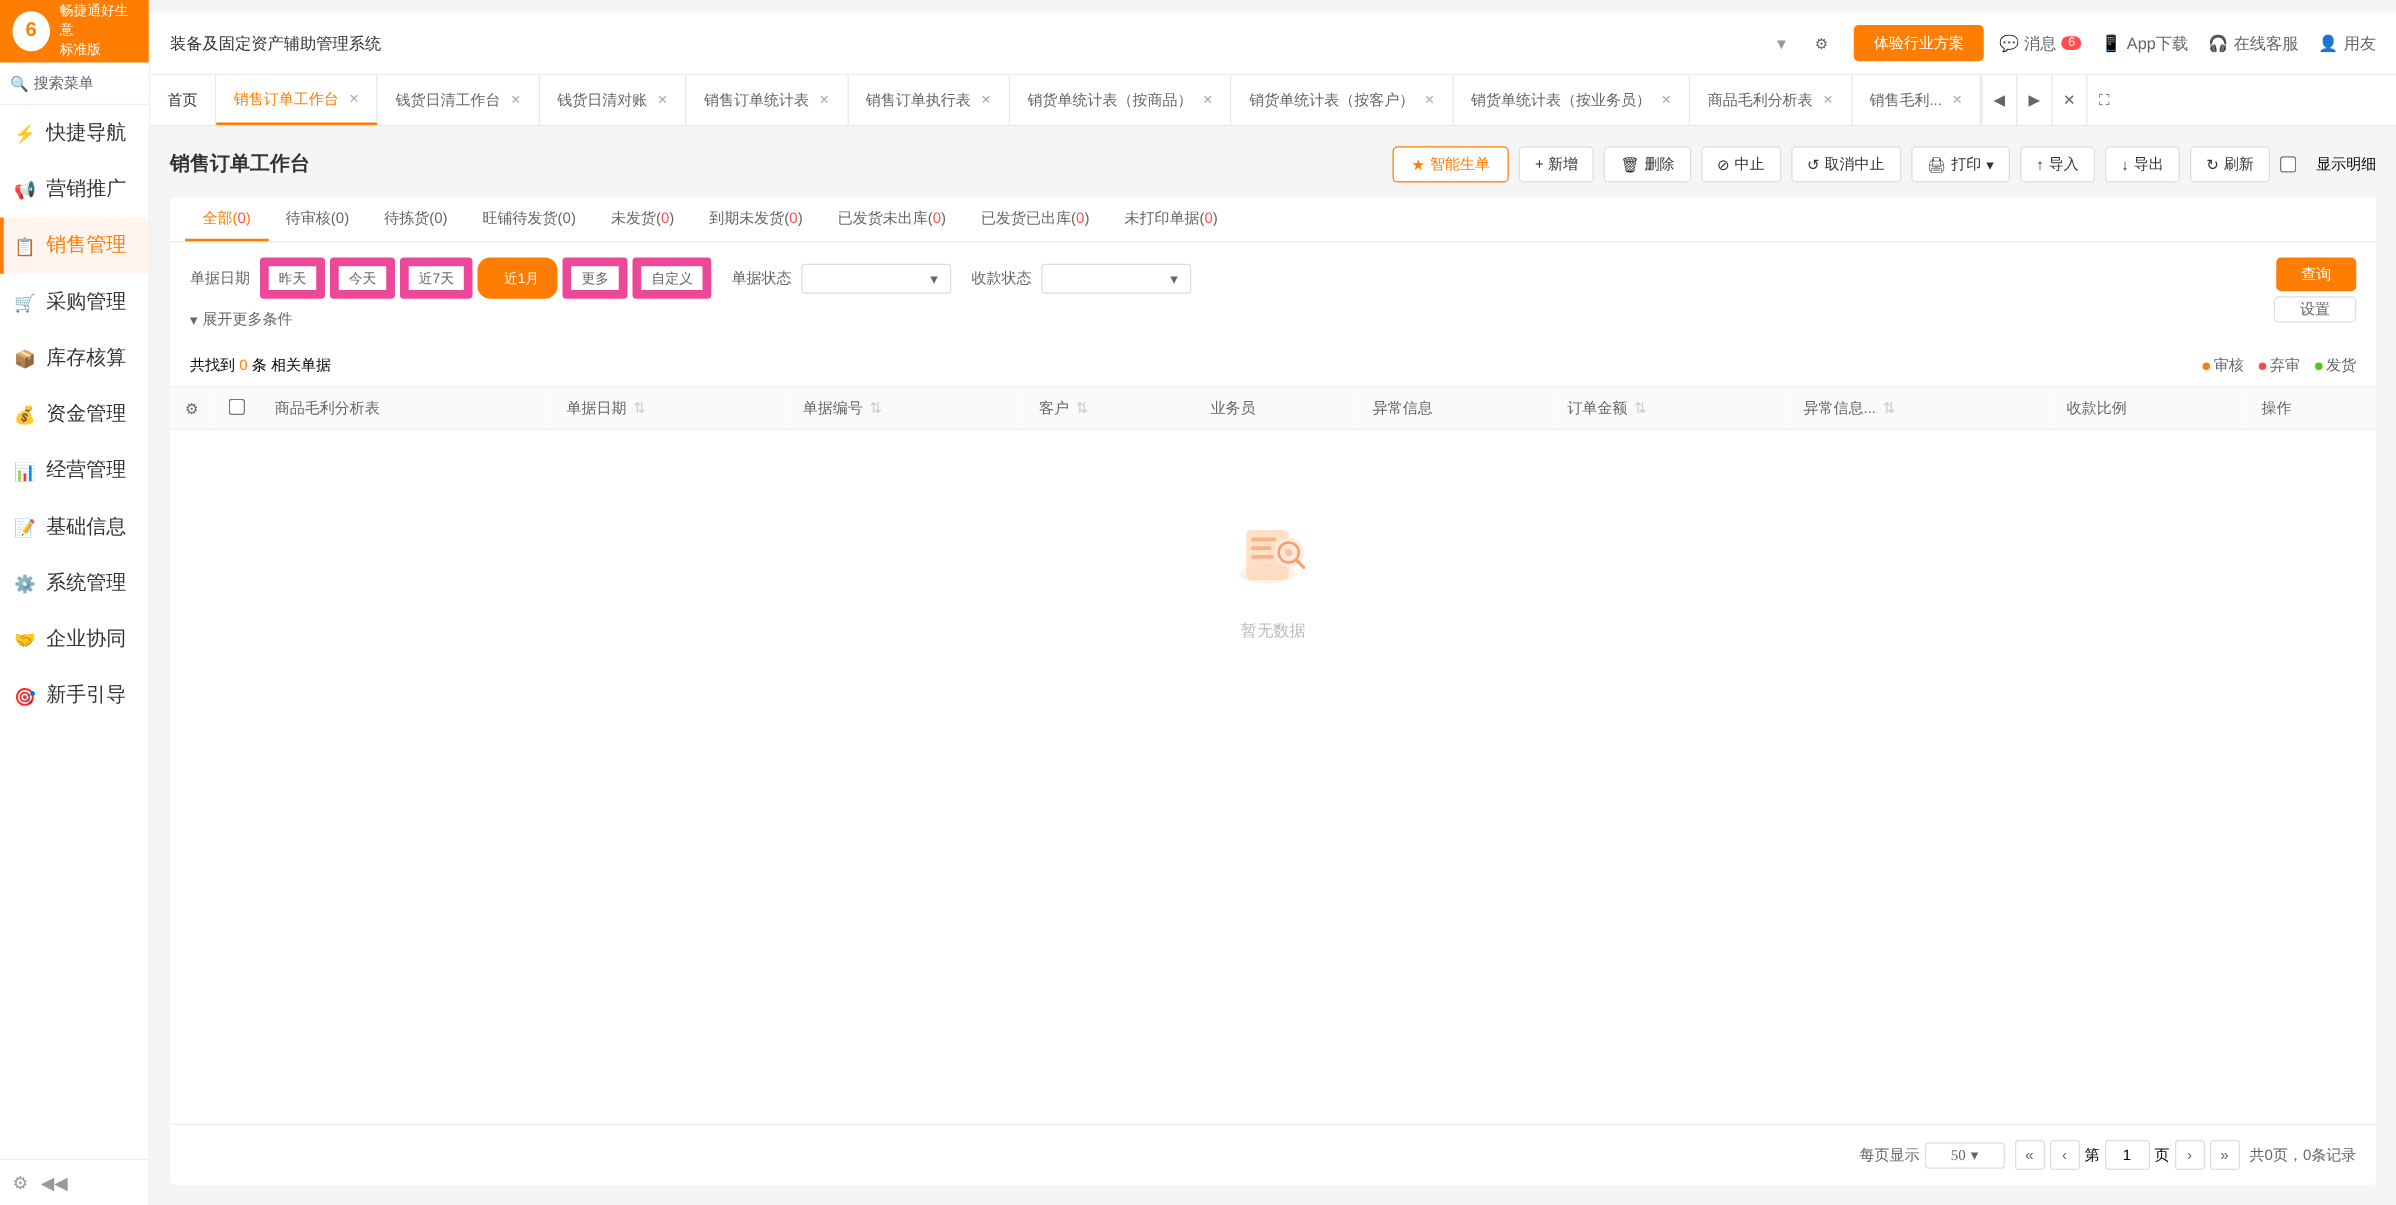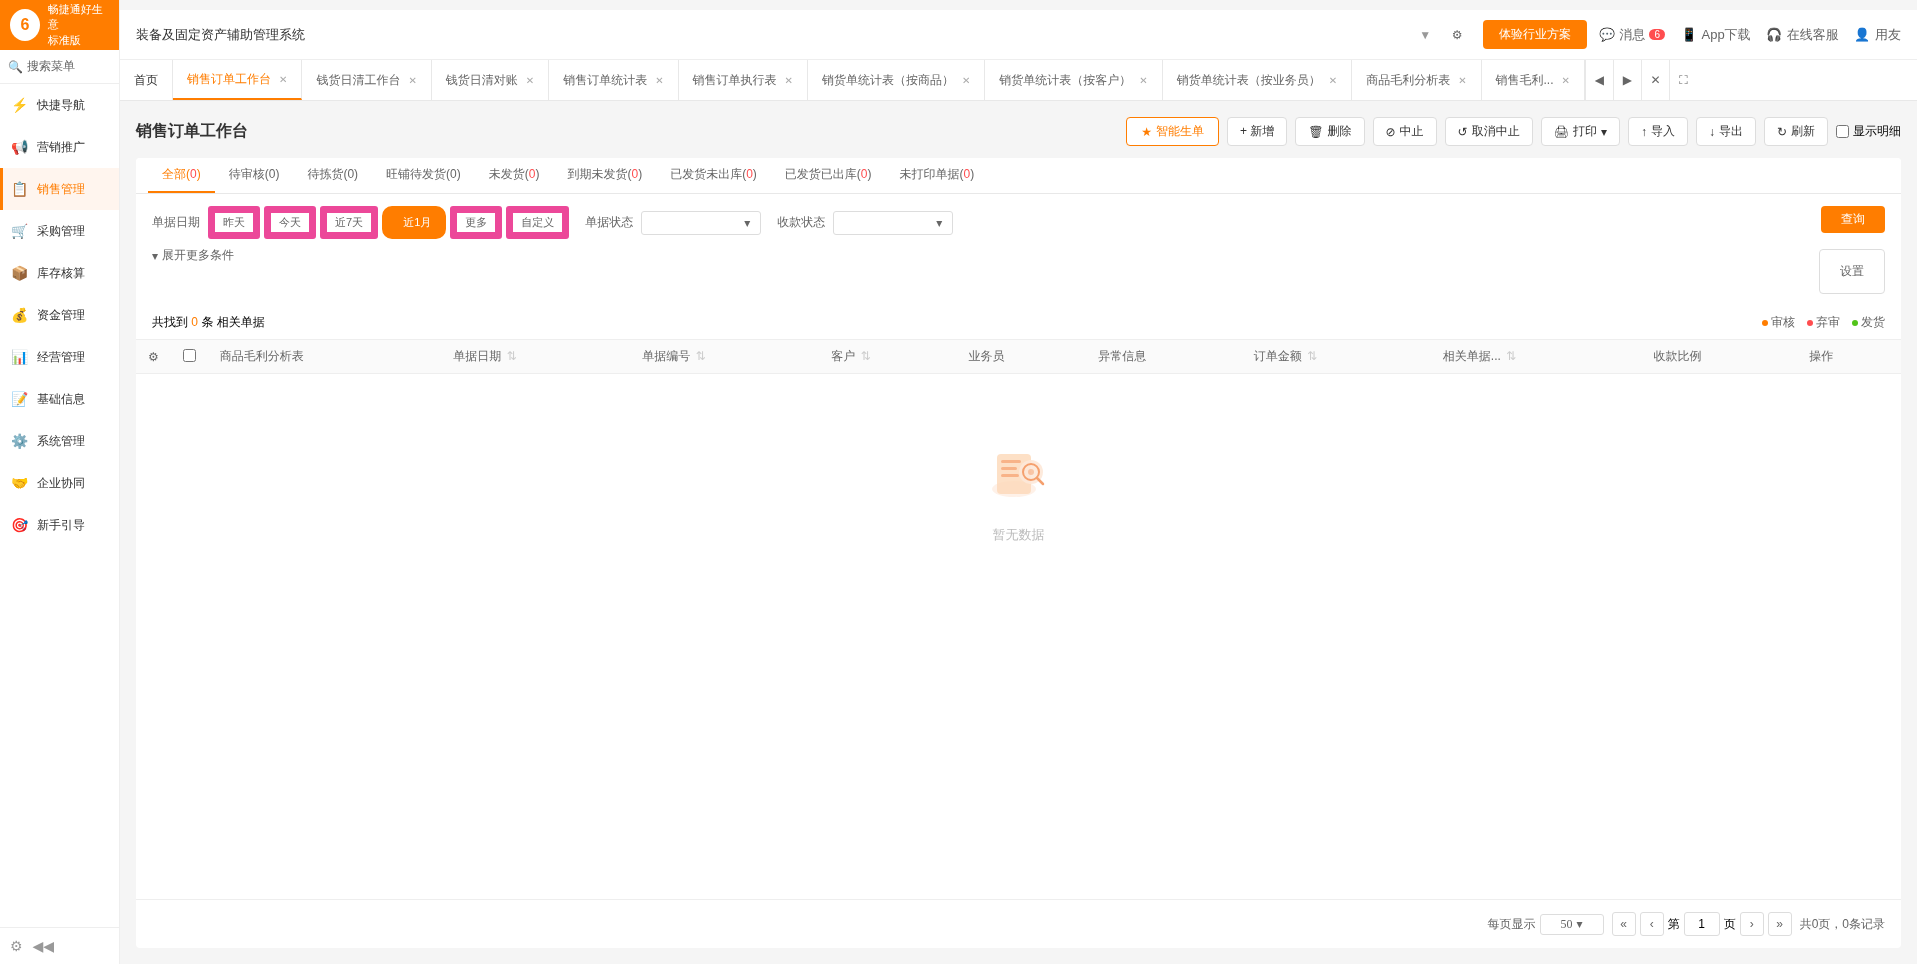--- a/index.html
+++ b/index.html
@@ -7,21 +7,21 @@
 
     
     .sidebar { width: 120px; background: #fff; display: flex; flex-direction: column; border-right: 1px solid #eee; flex-shrink: 0; }
     .sidebar-logo { background: #ff7d00; height: 50px; display: flex; align-items: center; padding: 0 10px; gap: 8px; }
     .sidebar-logo-icon { width: 32px; height: 32px; background: #fff; border-radius: 50%; display: flex; align-items: center; justify-content: center; color: #ff7d00; font-weight: bold; font-size: 16px; }
     .sidebar-logo-text { color: #fff; font-size: 11px; line-height: 1.4; }
     .sidebar-search { padding: 8px; border-bottom: 1px solid #eee; display: flex; align-items: center; gap: 4px; color: #666; cursor: pointer; }
     .sidebar-nav-item { padding: 12px 8px; display: flex; align-items: center; gap: 8px; cursor: pointer; color: #333; border-left: 3px solid transparent; }
     .sidebar-nav-item.active { background: #fff5ee; color: #ff7d00; border-left-color: #ff7d00; }
     .sidebar-nav-icon { width: 18px; height: 18px; display: flex; align-items: center; justify-content: center; font-size: 14px; }
-    .sidebar-nav-label { font-size: 12px; }
+    .sidebar-nav-label { font-size: 16px; }
     .sidebar-footer { margin-top: auto; padding: 10px; display: flex; gap: 10px; border-top: 1px solid #eee; }
     .sidebar-footer-icon { color: #999; cursor: pointer; font-size: 14px; }
 
     
     .main { flex: 1; display: flex; flex-direction: column; overflow: hidden; }
 
     
     .header { height: 50px; background: #fff; display: flex; align-items: center; padding: 0 16px; gap: 12px; border-bottom: 1px solid #eee; margin-top: 10px; }
     .header-title { font-size: 13px; color: #333; flex: 1; }
     .header-actions { display: flex; align-items: center; gap: 16px; margin-left: auto; }
@@ -60,21 +60,21 @@
     .filter-area { background: #fff; padding: 12px 16px; border-radius: 4px; }
     .filter-row { display: flex; align-items: center; gap: 16px; flex-wrap: wrap; }
     .filter-item { display: flex; align-items: center; gap: 8px; }
     .filter-label { color: #666; font-size: 12px; white-space: nowrap; }
     .filter-date-btns { display: flex; align-items: center; gap: 4px; }
     .filter-date-btn { padding: 2px 8px; border: 7px solid #ec4899; border-radius: 3px; cursor: pointer; color: #666; font-size: 11px; background: #fff; text-align: right; }
     .filter-date-btn.active { background: #ff7d00; color: #fff; border-color: #ff7d00; border-radius: 10px; padding-left: 14px; }
     .filter-select { display: flex; align-items: center; gap: 4px; padding: 4px 10px; border: 1px solid #ddd; border-radius: 3px; background: #fff; cursor: pointer; color: #666; font-size: 12px; min-width: 120px; }
     .expand-btn { display: flex; align-items: center; gap: 4px; color: #666; cursor: pointer; font-size: 12px; margin: 8px 0 0 0; }
     .query-btn { padding: 5px 20px; background: #ff7d00; color: #fff; border: none; border-radius: 4px; cursor: pointer; font-size: 12px; }
-    .set-btn { padding: 13px 20px; background: #fff; color: #666; border: 1px solid #ddd; border-radius: 4px; cursor: pointer; font-size: 12px; margin-top: 12px; }
+    .set-btn { padding: 1px 20px; background: #fff; color: #666; border: 1px solid #ddd; border-radius: 4px; cursor: pointer; font-size: 12px; margin-top: 0; }
     .filter-right { display: flex; flex-direction: column; align-items: flex-end; gap: 4px; }
     .table-info { padding: 8px 16px; display: flex; align-items: center; justify-content: space-between; border-bottom: 1px solid #eee; }
     .table-action-btns { display: flex; align-items: center; gap: 12px; }
     .table-action-btn { color: #666; font-size: 12px; cursor: pointer; display: flex; align-items: center; gap: 3px; }
     .dot { width: 6px; height: 6px; border-radius: 50%; display: inline-block; }
     .dot-orange { background: #ff7d00; }
     .dot-red { background: #ff4d4f; }
     .dot-green { background: #52c41a; }
 
     table { width: 100%; border-collapse: collapse; }
@@ -283,21 +283,21 @@
           <span>导入</span>
         </button>
         <button class="toolbar-btn">
           <span>↓</span>
           <span>导出</span>
         </button>
         <button class="toolbar-btn">
           <span>↻</span>
           <span>刷新</span>
         </button>
-        <label style="display:flex;align-items:center;gap:4px;cursor:pointer;">
+        <label style="display:flex;align-items:center;gap:16px;cursor:pointer;">
           <input type="checkbox" style="">
           <span>显示明细</span>
         </label>
       </div>
     </div>
 
     <div class="content-inner">
 
       <div class="sub-tabs">
         <div class="sub-tab active">
@@ -419,21 +419,21 @@
                 <span>业务员</span>
               </th>
               <th>
                 <span>异常信息</span>
               </th>
               <th>
                 <span>订单金额</span>
                 <span class="sort-icon">⇅</span>
               </th>
               <th>
-                <span>相关单据...</span>
+                <span>异常信息...</span>
                 <span class="sort-icon">⇅</span>
               </th>
               <th>
                 <span>收款比例</span>
               </th>
               <th>
                 <span>操作</span>
               </th>
             </tr>
           </thead>

